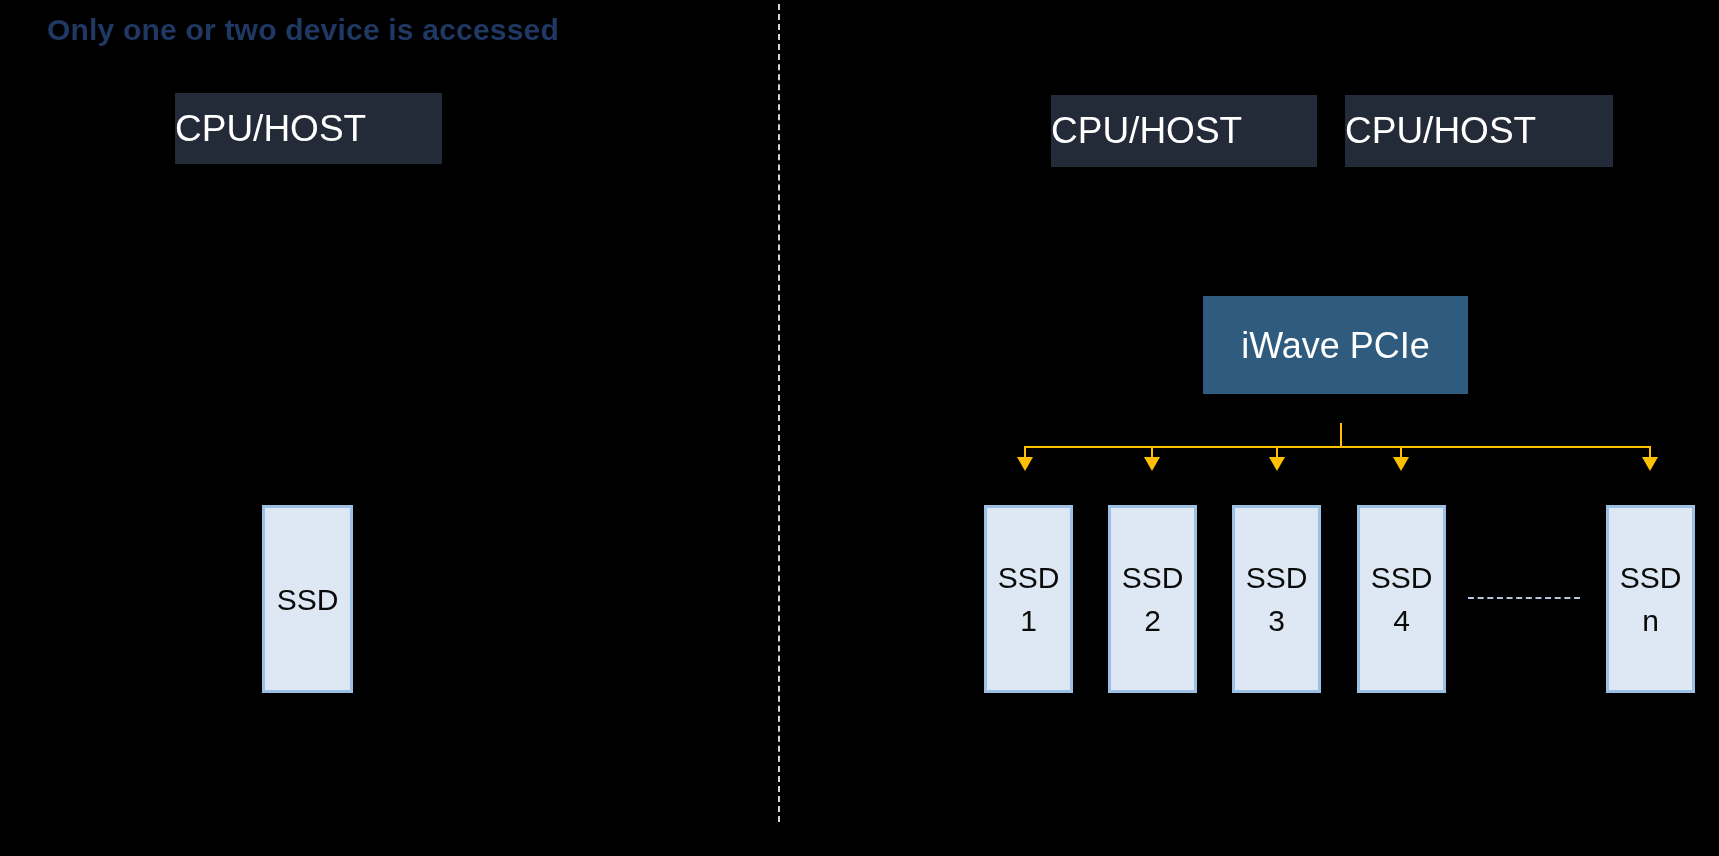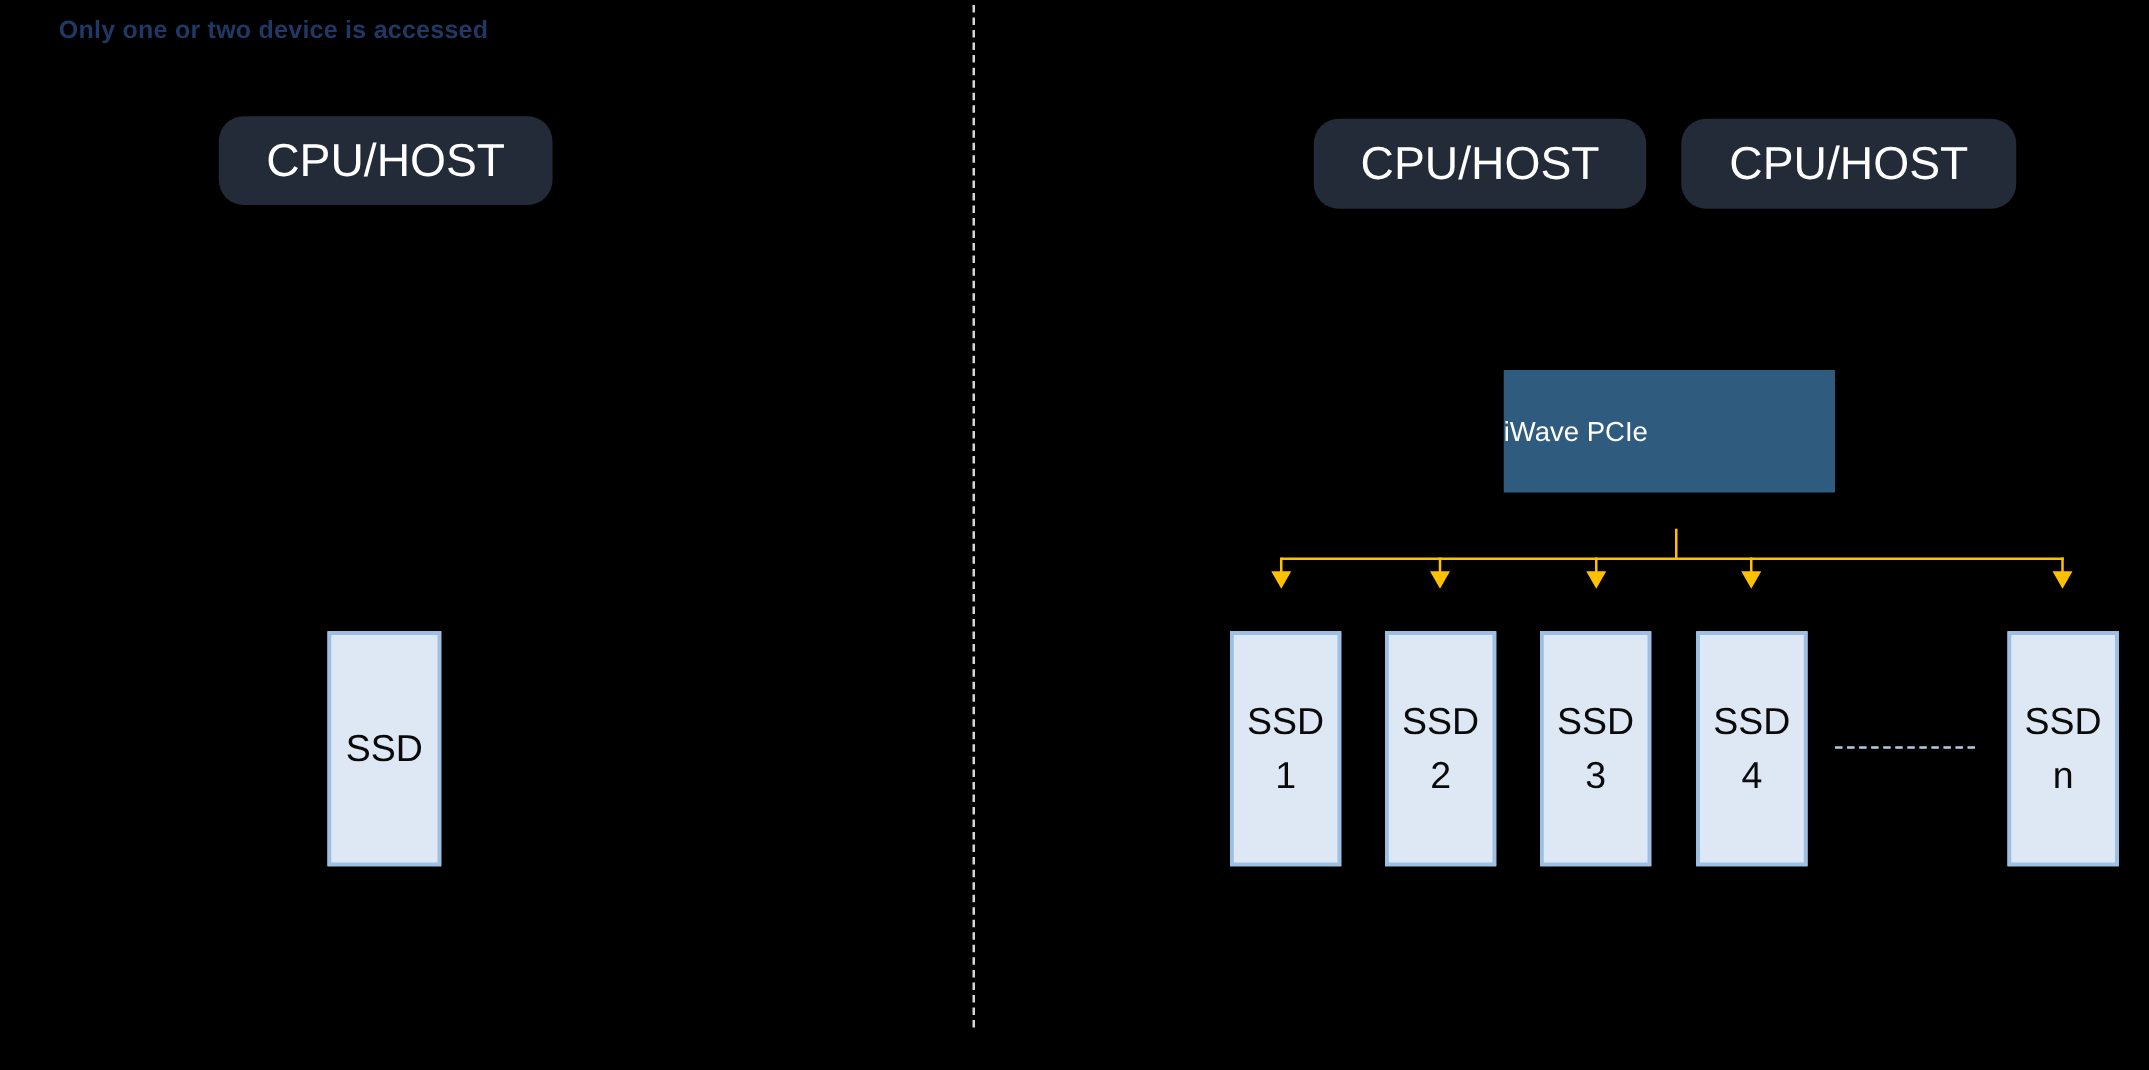--- a/index.html
+++ b/index.html
@@ -24,53 +24,53 @@
     position: relative;
     width: 1719px;
     height: 856px;
     background: var(--background);
     overflow: hidden;
   }
 
   .panel-title {
     position: absolute;
     top: 13px;
-    font-size: 20px;
+    font-size: 30px;
     font-weight: 700;
     color: var(--title-color);
     letter-spacing: 0.2px;
     white-space: nowrap;
   }
   .panel-title.left  { left: 47px; }
   .panel-title.right { left: 1043px; }
 
   .host-box {
     position: absolute;
     background: var(--host-box-fill);
     color: var(--host-box-text);
     display: flex;
     align-items: center;
-    justify-content: center;
+    justify-content: flex-start;
     font-size: 37px;
     font-weight: 400;
-    border-radius: 20px;
   }
   .host-left  { left: 175px;  top: 93px; width: 267px; height: 71px; }
   .host-r1    { left: 1051px; top: 95px; width: 266px; height: 72px; }
   .host-r2    { left: 1345px; top: 95px; width: 268px; height: 72px; }
 
   .switch-box {
     position: absolute;
     left: 1203px; top: 296px; width: 265px; height: 98px;
     background: var(--switch-box-fill);
     color: var(--switch-box-text);
     display: flex;
     flex-direction: row;
     align-items: center;
-    font-size: 22px;
+    justify-content: center;
+    font-size: 36px;
     line-height: 41px;
     font-weight: 400;
   }
 
   .ssd-box {
     position: absolute;
     top: 505px;
     width: 91px;
     height: 188px;
     background: var(--ssd-fill);

